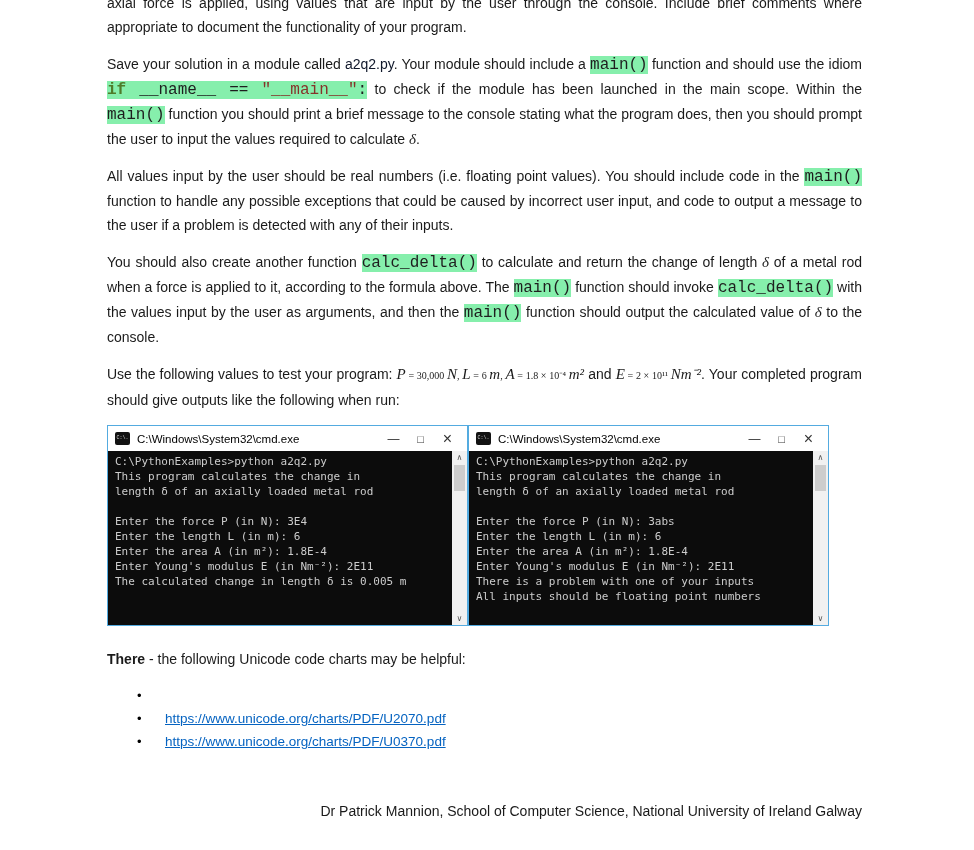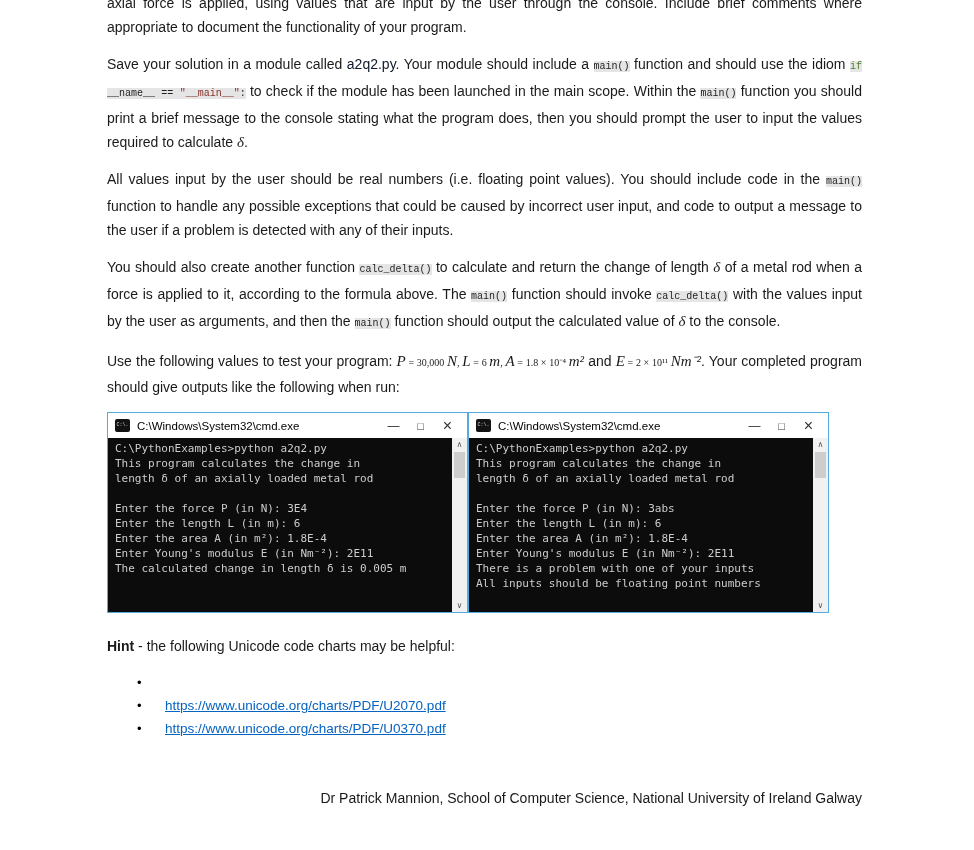--- a/index.html
+++ b/index.html
@@ -4,22 +4,22 @@
 <style>
   * { box-sizing: border-box; }
   body {
     margin: 0; width: 974px; height: 850px; background: #ffffff;
     overflow: hidden; font-family: "Liberation Sans", sans-serif; color: #1a1a1a;
   }
   .page { padding: 0 112px 0 107px; }
   p.para { font-size: 14px; line-height: 24px; text-align: justify; margin: 0 0 13px 0; }
   p.cut { margin-top: -9px; }
   .para span.file { color: #0f172a; }
-  .para span.code { font-family: "Liberation Mono", "DejaVu Sans Mono", monospace; background: #e5e5e5; font-size: 10px; color: #1e1e1e; }
-  .para span.kw  { color: #4f7b2a; }
+  .para span.code { font-family: "Liberation Mono", "DejaVu Sans Mono", monospace; background: #86efac; font-size: 16px; color: #1e1e1e; }
+  .para span.kw  { color: #4f7b2a; font-weight: bold; }
   .para span.str { color: #86322a; }
   .para span.mi  { font-family: "Liberation Serif", serif; font-style: italic; font-size: 15px; }
   .para span.mn  { font-family: "Liberation Serif", serif; font-size: 10px; }
   .para span.b   { font-weight: 700; }
 
   .consoles { display: flex; margin: 8px 0 21px 0; }
   .win { width: 361px; border: 1px solid #54abe0; background: #fff; }
   .titlebar { height: 25px; display: flex; align-items: center; padding: 0 6px 0 7px; background: #fff; }
   .cmdicon { width: 15px; height: 13px; background: #121212; color: #d8d8d8; border-radius: 2px;
              font-size: 5px; line-height: 13px; text-align: center;
@@ -113,21 +113,21 @@
           <span class="caret">∧</span>
           <span class="thumb"></span>
           <span class="spacer"></span>
           <span class="caret">∨</span>
         </div>
       </div>
     </div>
 
   </div>
 
-  <p class="para hint"><span class="b">Hint</span><span> - the following Unicode code charts may be helpful:</span></p>
+  <p class="para hint"><span class="b">There</span><span> - the following Unicode code charts may be helpful:</span></p>
 
   <ul class="links">
     <li>
       <span class="bullet">•</span>
     </li>
     <li>
       <span class="bullet">•</span>
       <a href="#" class="link">https://www.unicode.org/charts/PDF/U2070.pdf</a>
     </li>
     <li>

